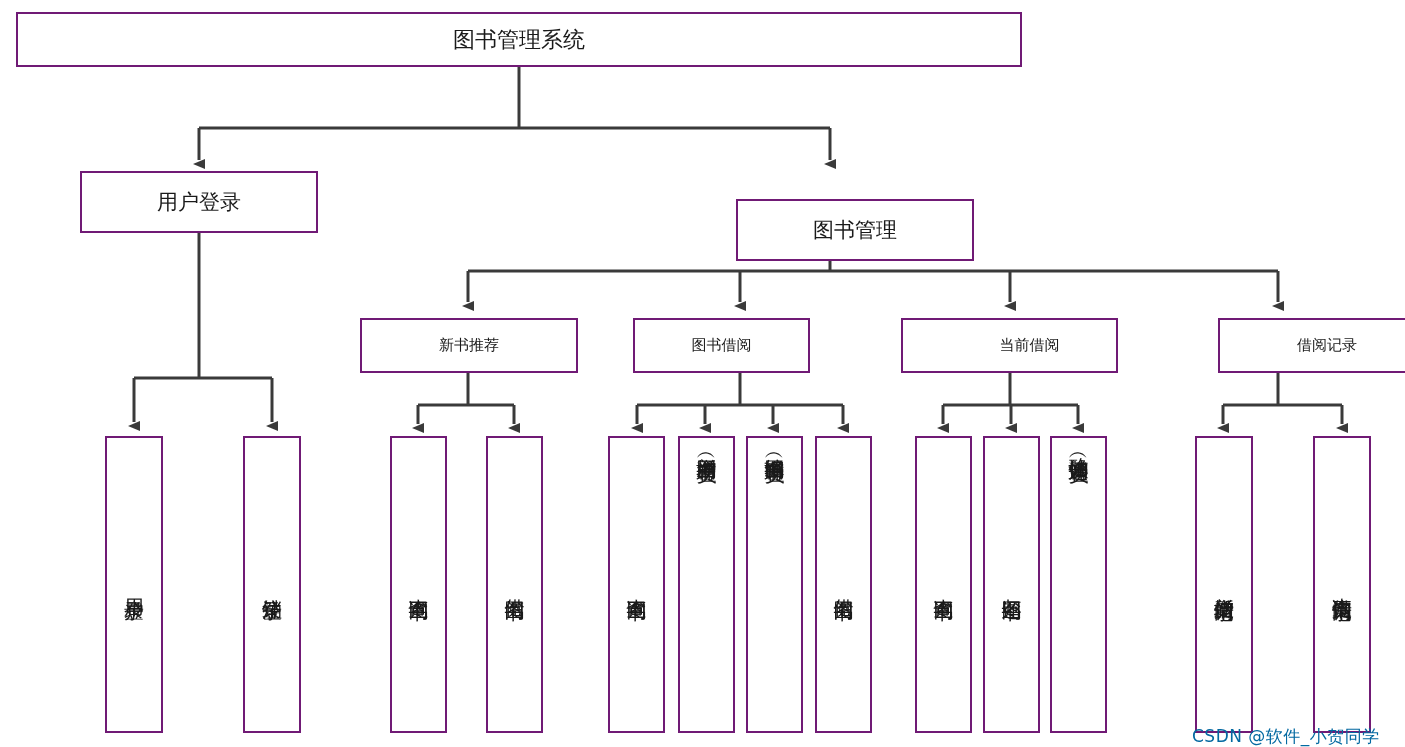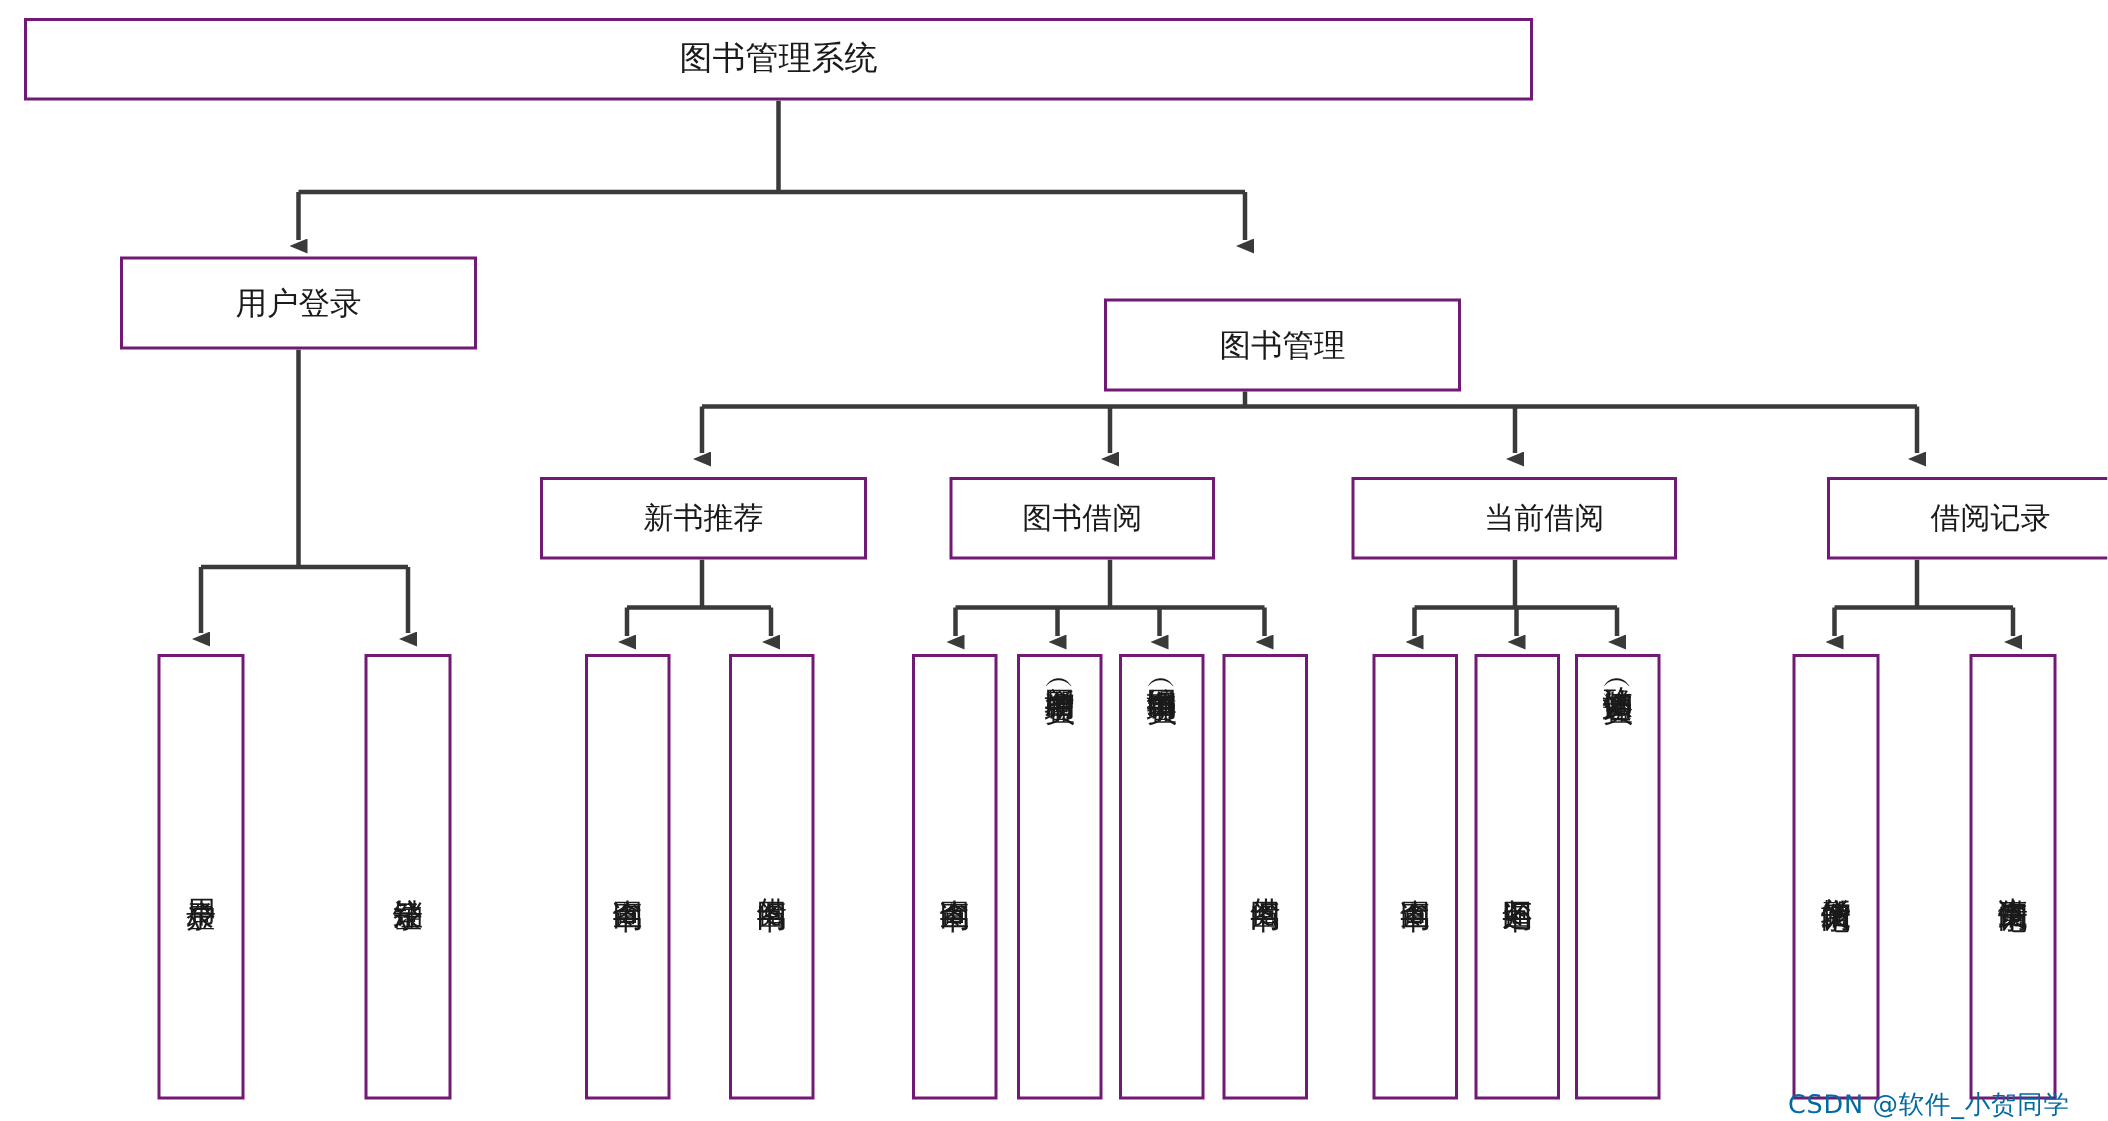--- a/index.html
+++ b/index.html
@@ -29,21 +29,21 @@
     text-align: center;
     line-height: 1.15;
   }
   .node-root {
     font-size: 22px;
   }
   .node-l1 {
     font-size: 21px;
   }
   .node-l2 {
-    font-size: 20px;
+    font-size: 15px;
   }
   .node-leaf {
     font-size: 20px;
     writing-mode: vertical-rl;
     text-orientation: upright;
     letter-spacing: 1px;
     padding: 4px 0;
     align-items: center;
     justify-content: center;
   }

